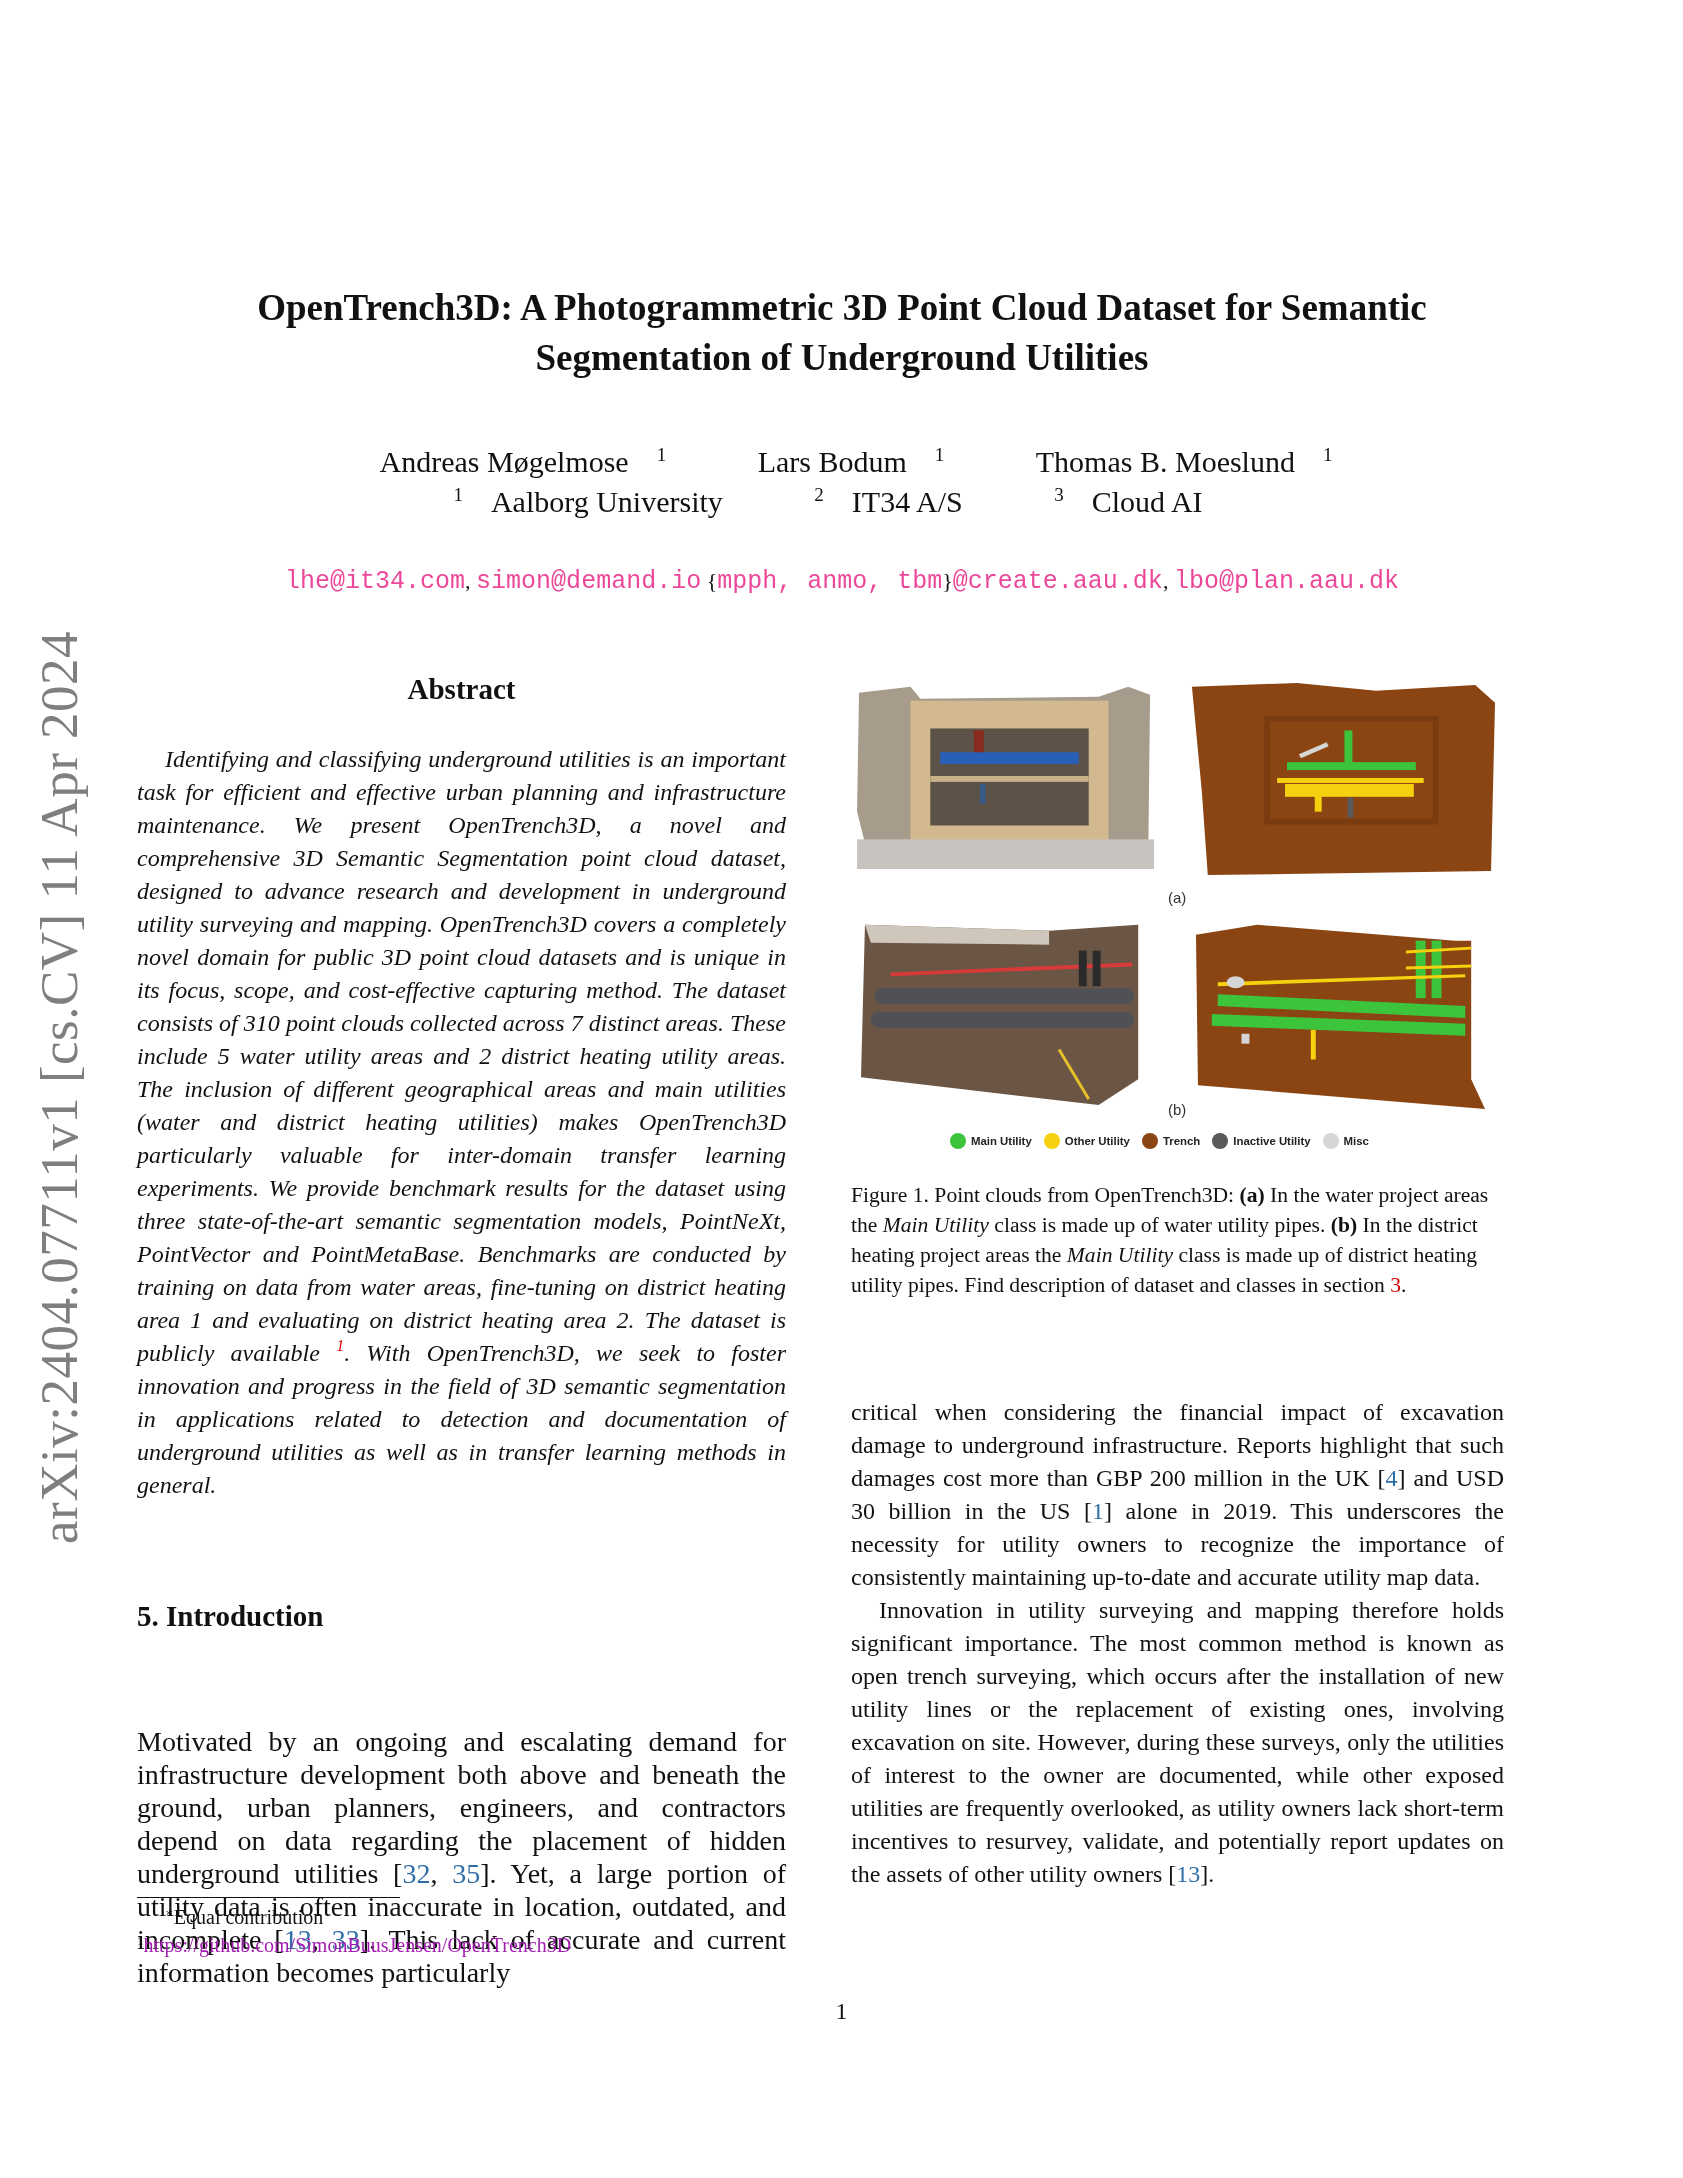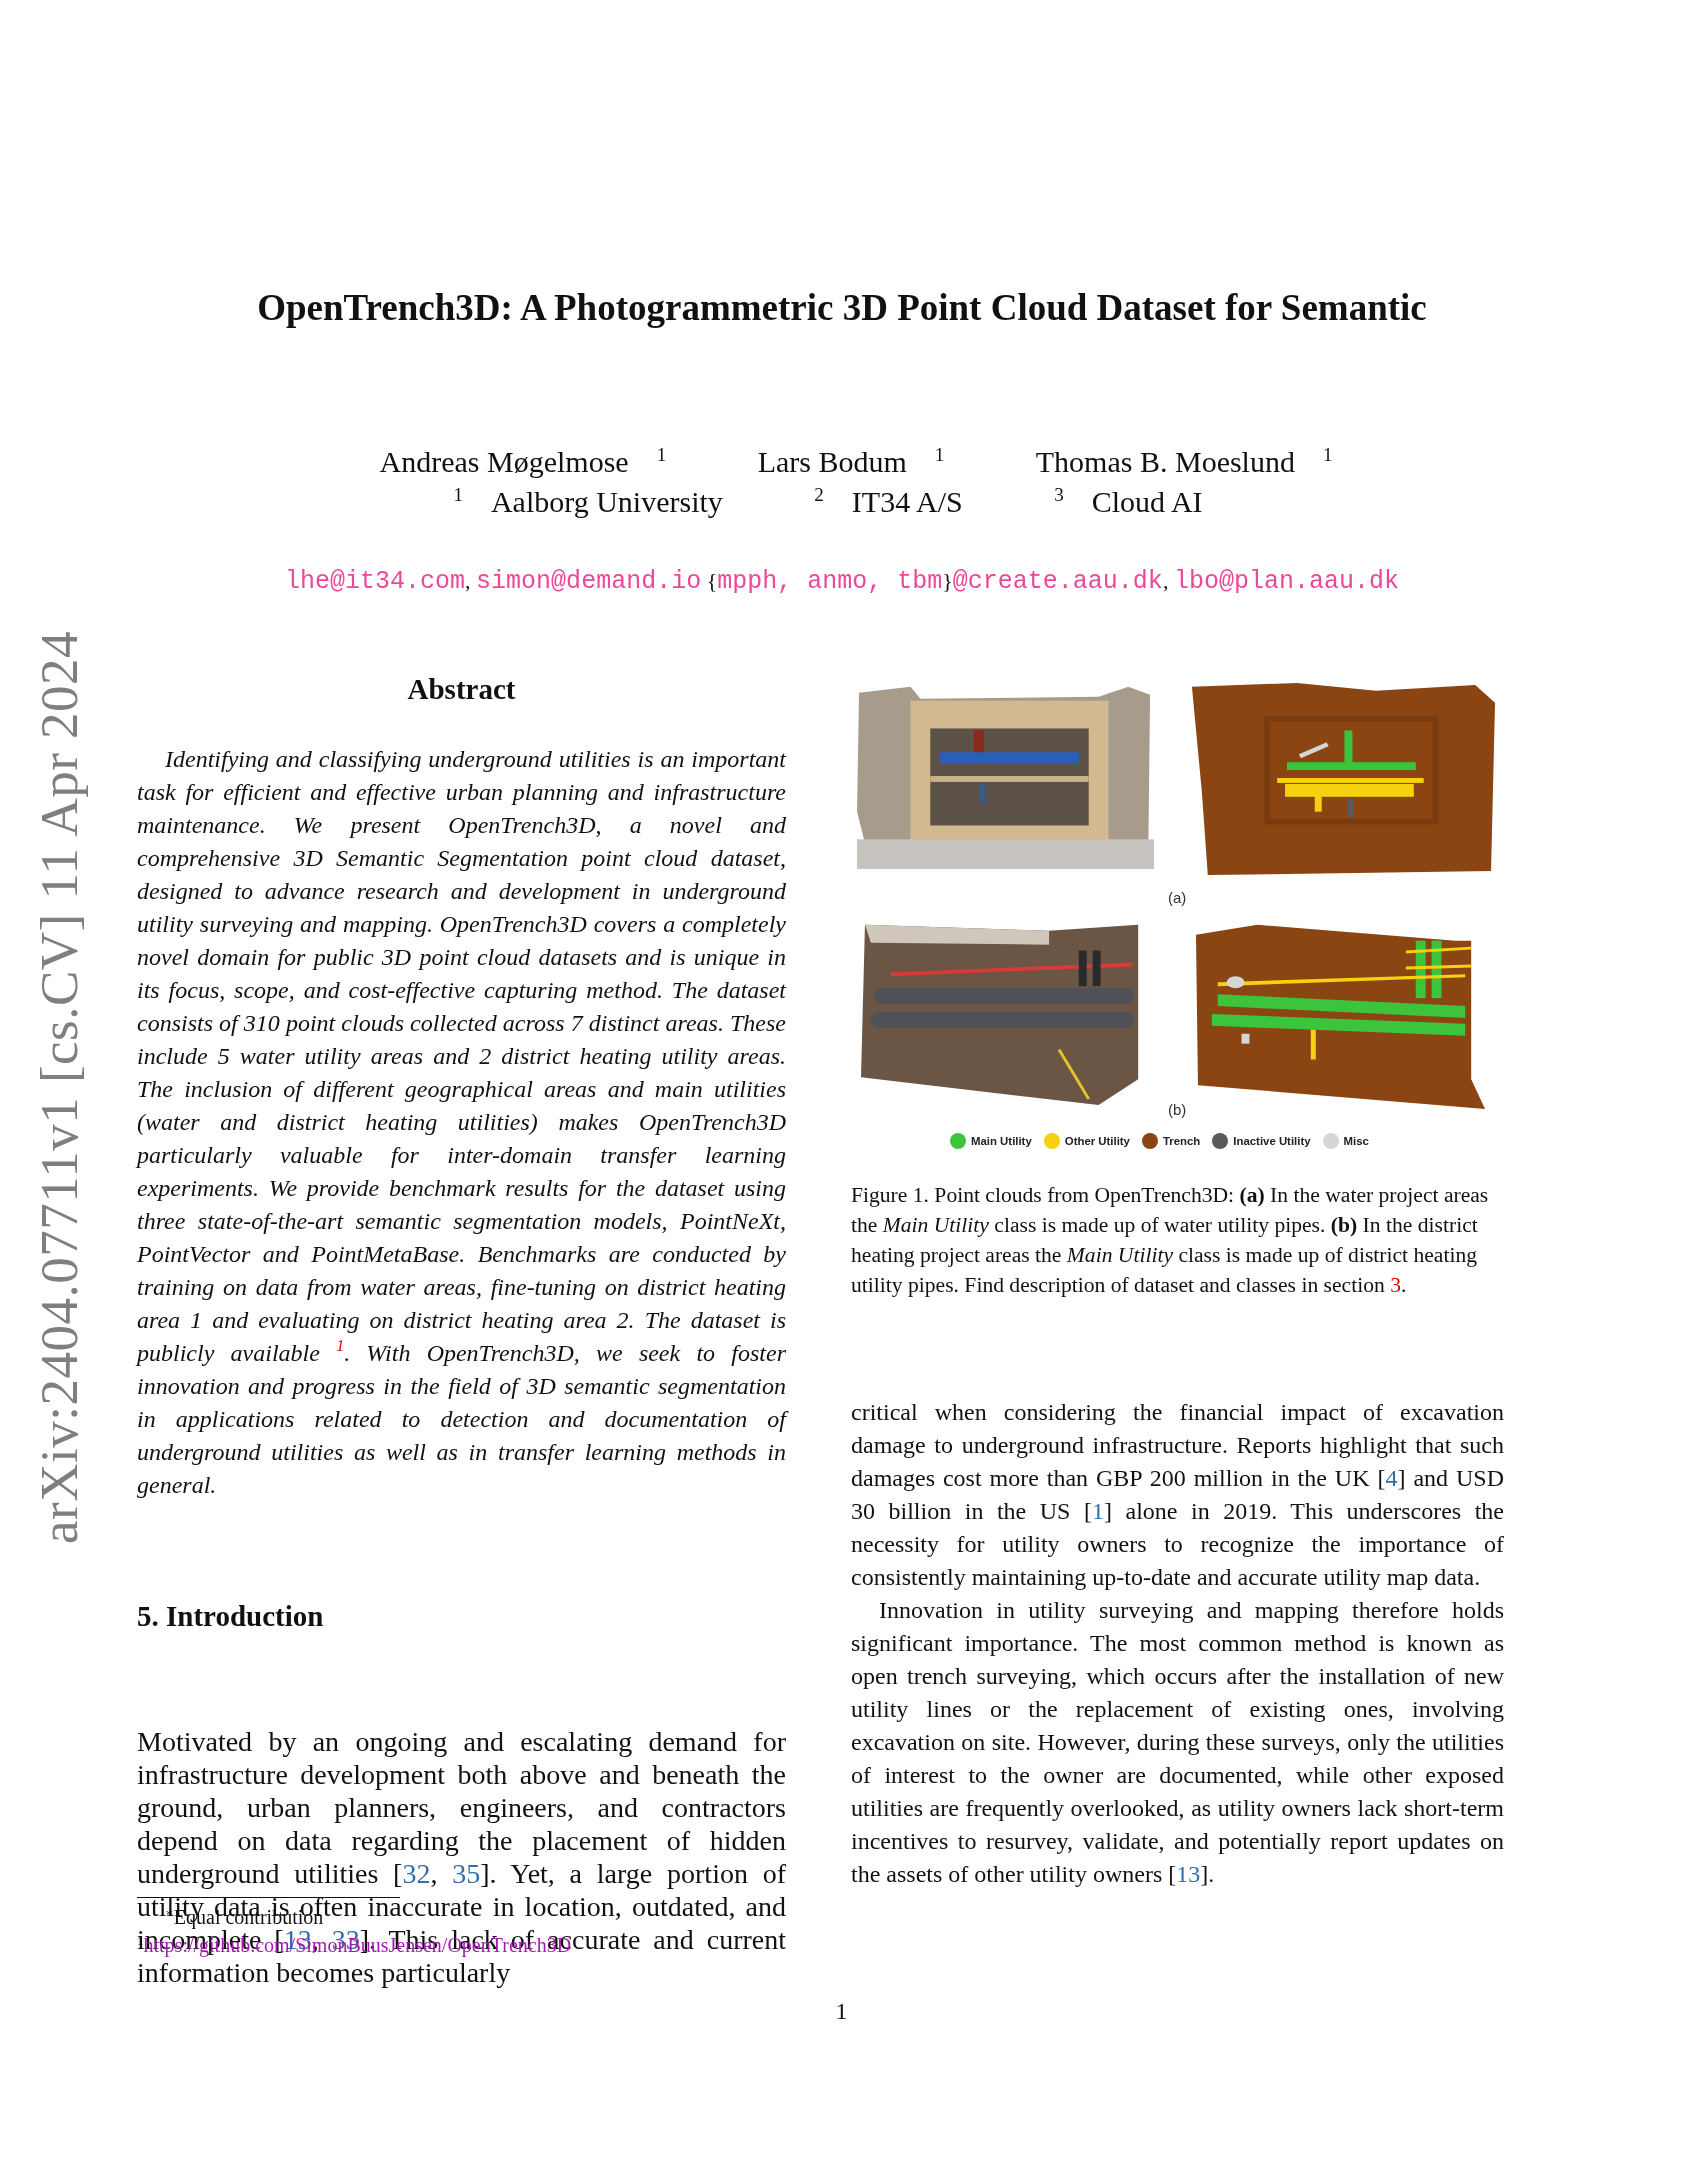--- a/index.html
+++ b/index.html
@@ -77,20 +77,21 @@
 
   .page-number { left: 812px; top: 1998px; width: 59px; text-align: center; font-size: 24px; }
 </style>
 </head>
 <body>
 
 <div class="abs arxiv-stamp">arXiv:2404.07711v1  [cs.CV]  11 Apr 2024</div>
 
 <div class="abs title">
   <div>OpenTrench3D: A Photogrammetric 3D Point Cloud Dataset for Semantic</div>
+  <div>Segmentation of Underground Utilities</div>
 </div>
 
 <div class="abs authors">
   <div class="row">
     <span><span>Andreas Møgelmose</span><sup>1</sup></span>
     <span><span>Lars Bodum</span><sup>1</sup></span>
     <span><span>Thomas B. Moeslund</span><sup>1</sup></span>
   </div>
   <div class="row">
     <span><sup>1</sup><span>Aalborg University</span></span>

